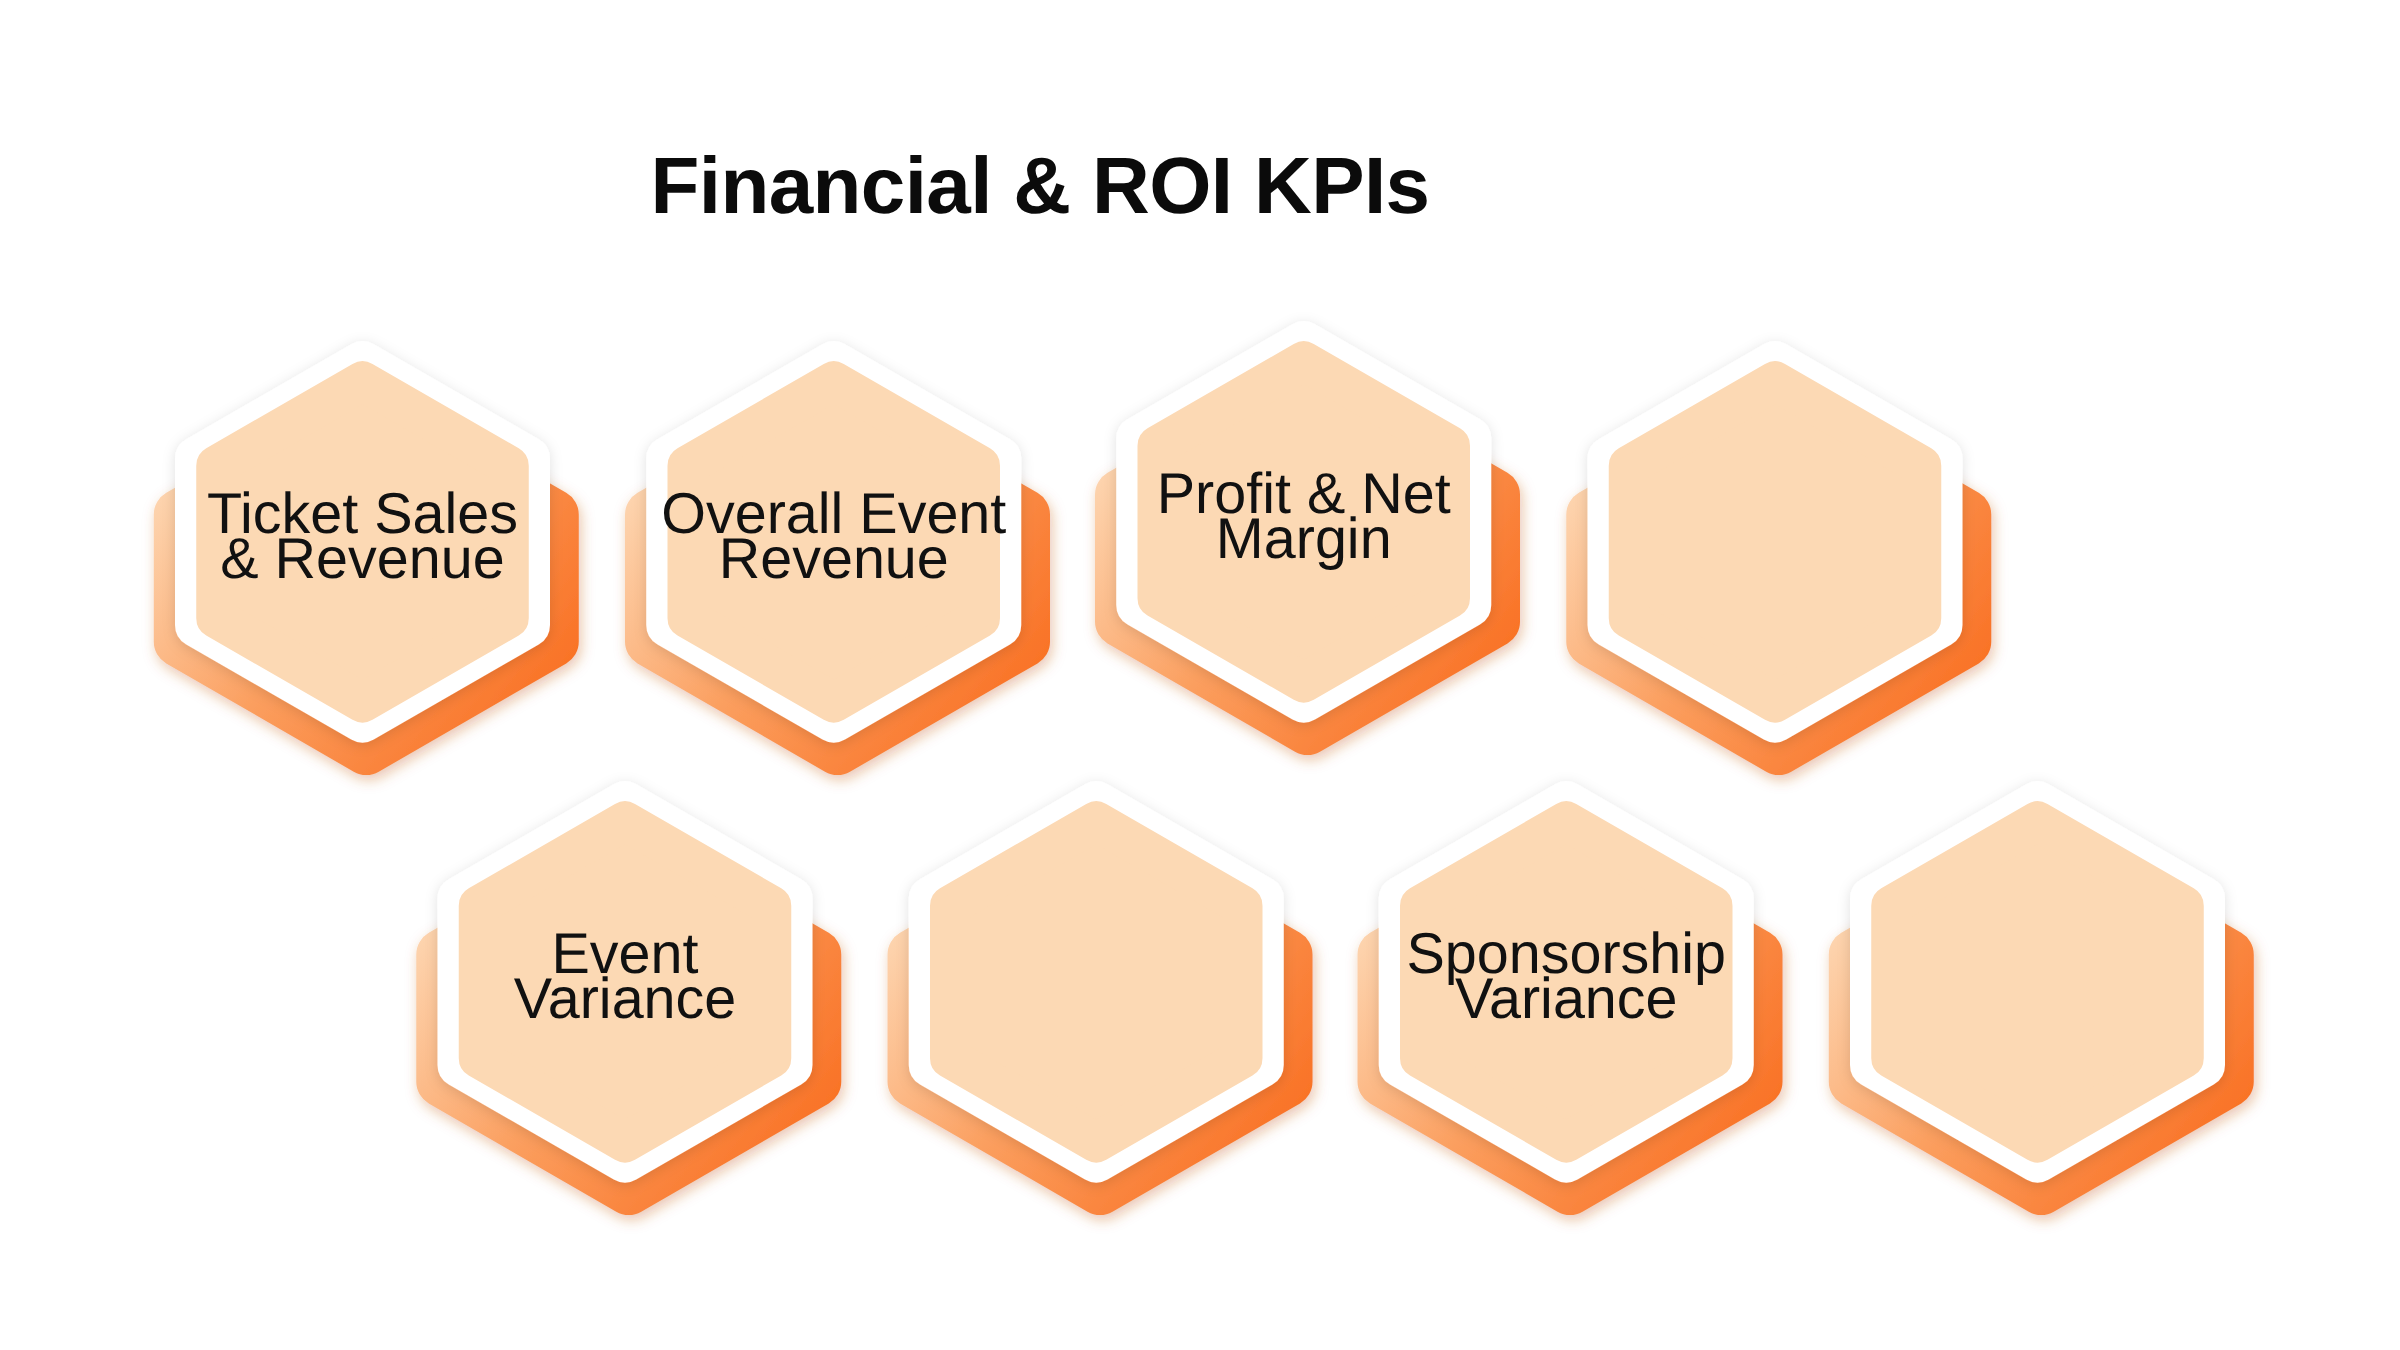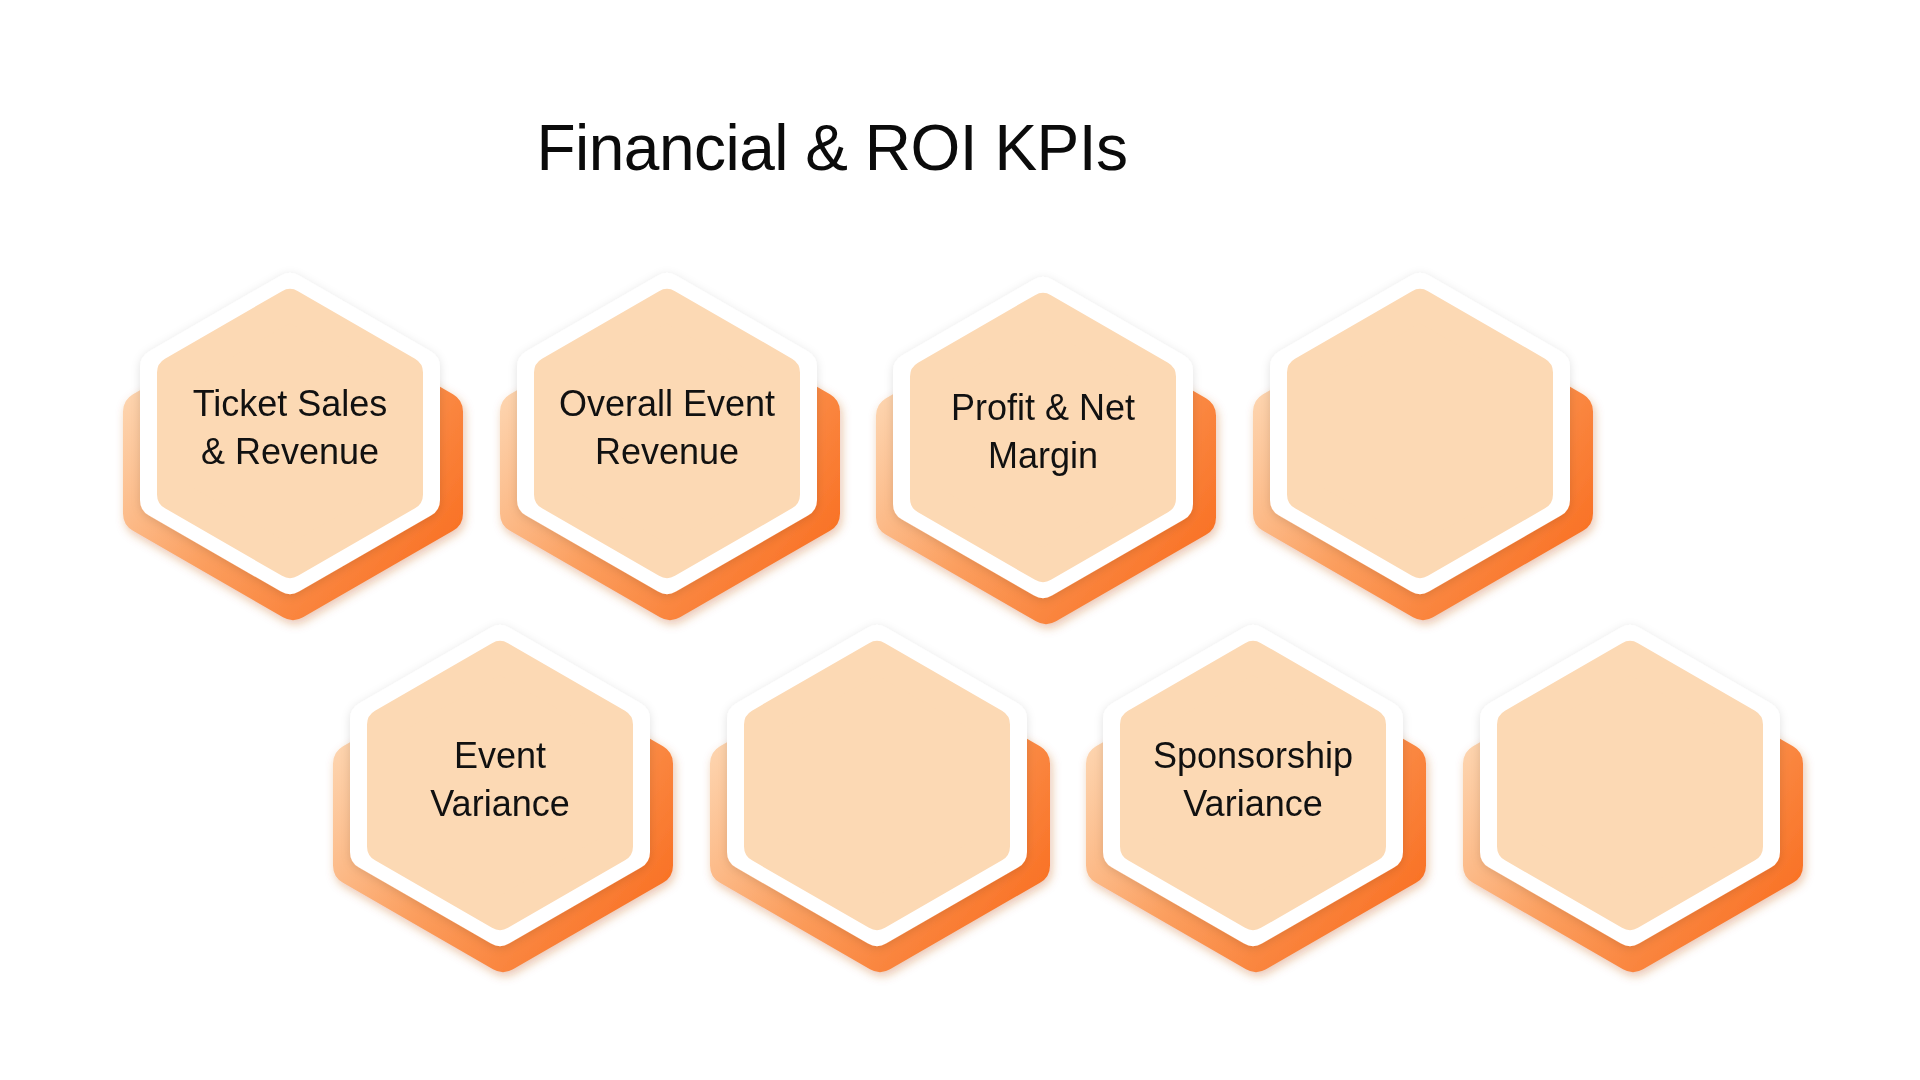--- a/index.html
+++ b/index.html
@@ -2,28 +2,28 @@
 <html><head>
 <meta charset="utf-8">
 <style>
   html, body { margin: 0; padding: 0; }
   body {
     width: 1920px; height: 1080px; background: #ffffff; position: relative; overflow: hidden;
     font-family: "Liberation Sans", "DejaVu Sans", sans-serif;
   }
   .title {
     position: absolute; left: 0; width: 1664px; top: 108px; text-align: center;
-    font-size: 64px; font-weight: normal; color: #0b0b0b; letter-spacing: -0.5px; line-height: 80px;
+    font-size: 64px; font-weight: bold; color: #0b0b0b; letter-spacing: -0.5px; line-height: 80px;
   }
   .card { position: absolute; width: 360px; height: 400px; }
   .card svg { position: absolute; left: 0; top: 0; overflow: visible; }
   .card .label {
     position: absolute; left: 40px; width: 280px; top: 118px; height: 120px;
     display: flex; align-items: center; justify-content: center; text-align: center;
-    font-size: 36px; line-height: 48px; color: #111111; white-space: pre-line;
+    font-size: 46px; line-height: 36px; color: #111111; white-space: pre-line;
   }
 </style>
 </head>
 <body>
 
 <svg width="0" height="0" style="position:absolute">
   <defs>
     <linearGradient id="orangeGrad" x1="0" y1="0.2" x2="1" y2="0.9">
       <stop offset="0" stop-color="#FDD3AD"></stop>
       <stop offset="0.45" stop-color="#FB9E5E"></stop>
@@ -52,21 +52,21 @@
   </div>
     <div class="card" style="left: 487px; top: 250px;">
     <svg width="360" height="400">
       <polygon points="183,75 333,161.6 333,263.4 183,350 33,263.4 33,161.6" fill="url(#orangeGrad)" stroke="url(#orangeGrad)" stroke-width="40" stroke-linejoin="round" filter="url(#softShadow)"></polygon>
       <polygon points="180,41 312,117 312,250 180,326 48,250 48,117" fill="#ffffff" stroke="#ffffff" stroke-width="36" stroke-linejoin="round" filter="url(#ringShadow)"></polygon>
       <polygon points="180,55 297,122.5 297,244.5 180,312 63,244.5 63,122.5" fill="#FCD9B4" stroke="#FCD9B4" stroke-width="32" stroke-linejoin="round"></polygon>
     </svg>
     <div class="label">Overall Event
 Revenue</div>
   </div>
-    <div class="card" style="left: 863px; top: 254px;">
+    <div class="card" style="left: 863px; top: 234px;">
     <svg width="360" height="400">
       <polygon points="183,75 333,161.6 333,263.4 183,350 33,263.4 33,161.6" fill="url(#orangeGrad)" stroke="url(#orangeGrad)" stroke-width="40" stroke-linejoin="round" filter="url(#softShadow)"></polygon>
       <polygon points="180,41 312,117 312,250 180,326 48,250 48,117" fill="#ffffff" stroke="#ffffff" stroke-width="36" stroke-linejoin="round" filter="url(#ringShadow)"></polygon>
       <polygon points="180,55 297,122.5 297,244.5 180,312 63,244.5 63,122.5" fill="#FCD9B4" stroke="#FCD9B4" stroke-width="32" stroke-linejoin="round"></polygon>
     </svg>
     <div class="label">Profit &amp; Net
 Margin</div>
   </div>
     <div class="card" style="left: 1240px; top: 250px;">
     <svg width="360" height="400">

